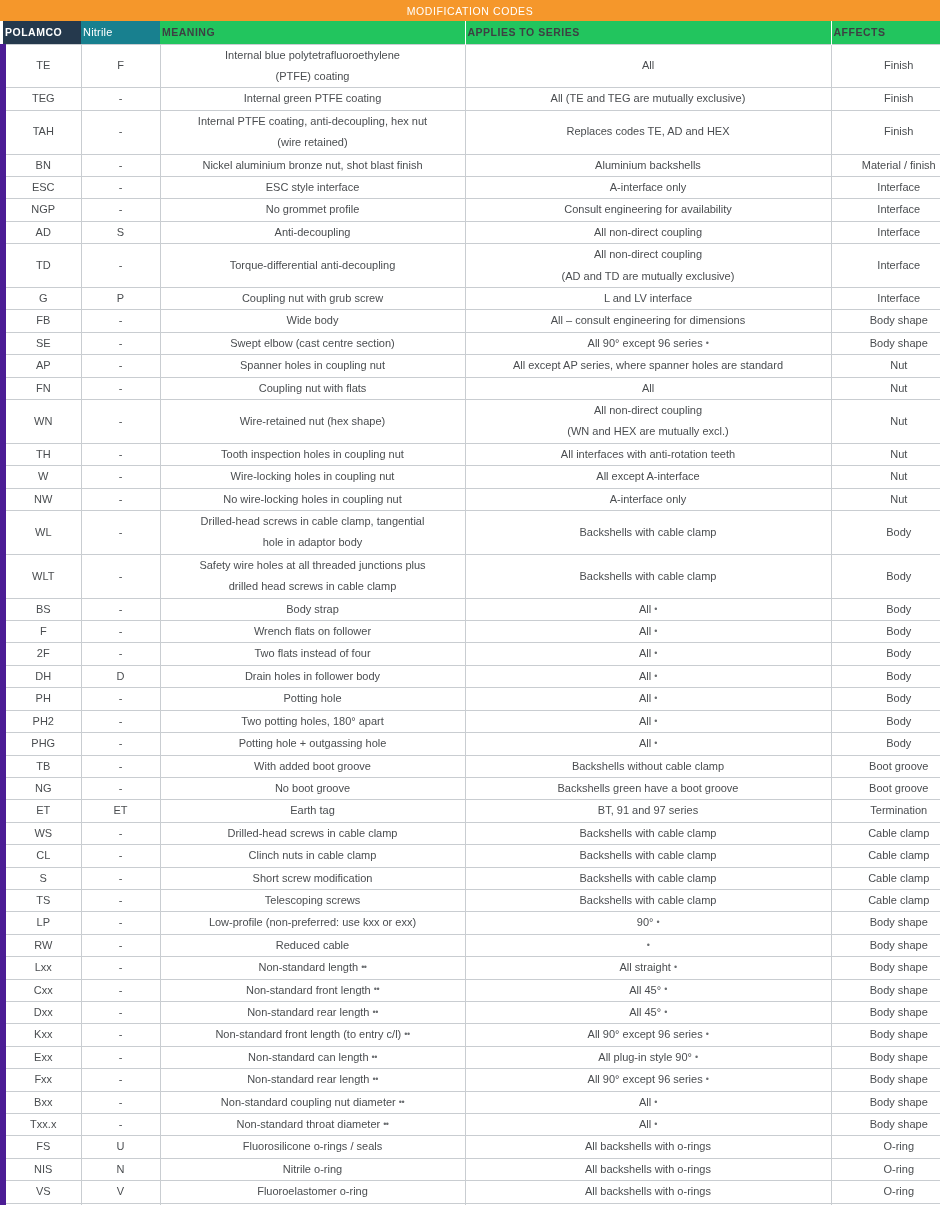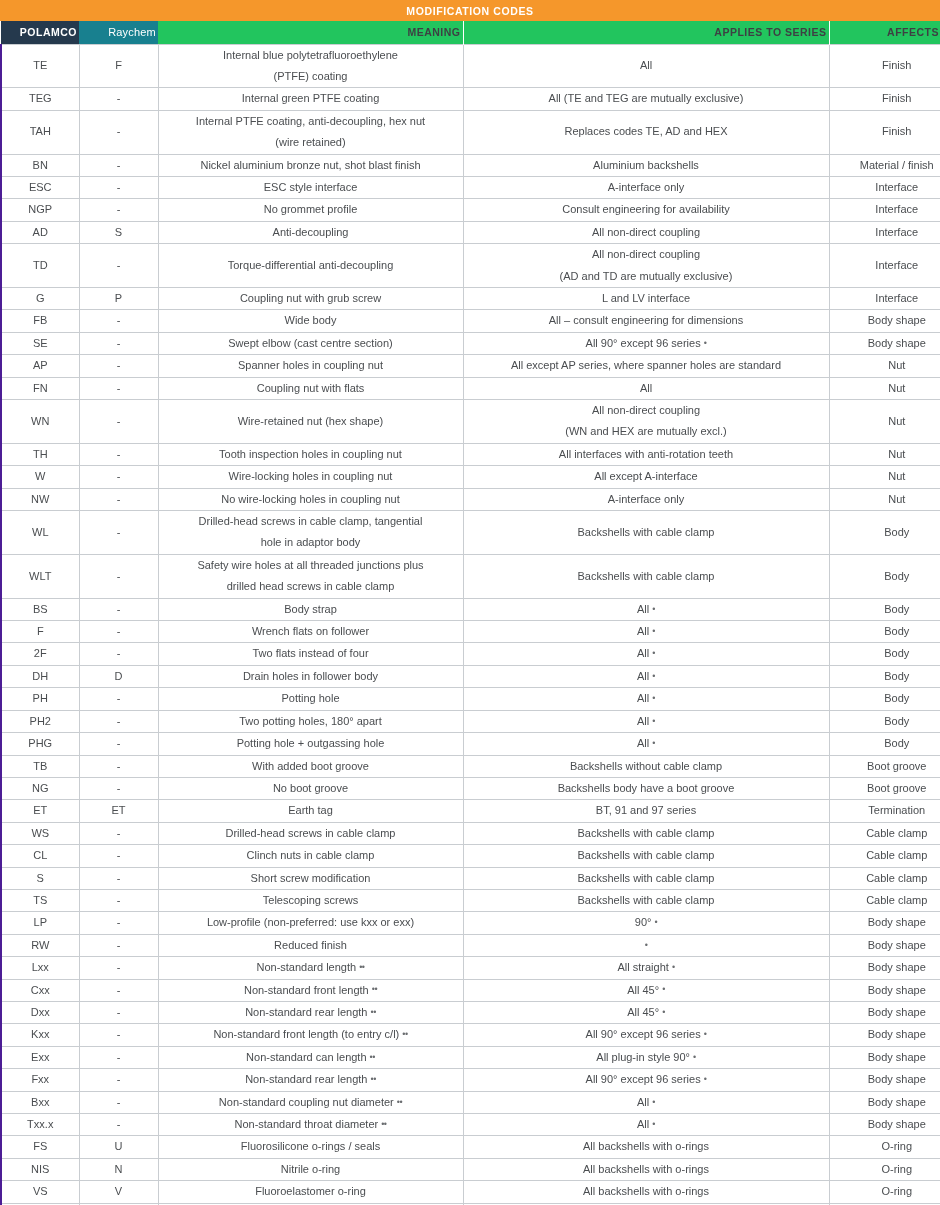--- a/index.html
+++ b/index.html
@@ -23,21 +23,21 @@
     overflow: hidden;
     box-sizing: border-box;
   }
 
   
   .title-bar {
     height: 21px;
     background: #f5972b;
     color: #ffffff;
     font-size: 10.5px;
-    font-weight: bold;
+    font-weight: normal;
     letter-spacing: 0.6px;
     display: flex;
     align-items: center;
     justify-content: center;
     box-sizing: border-box;
   }
 
   
   table.codes {
     width: 940px;
@@ -50,21 +50,21 @@
   table.codes col.c-raychem { width: 79px; }
   table.codes col.c-meaning { width: 305px; }
   table.codes col.c-series  { width: 366px; }
   table.codes col.c-affects { width: 112px; }
 
   thead th {
     height: 23px;
     font-size: 10.5px;
     font-weight: bold;
     letter-spacing: 0.5px;
-    text-align: right;
+    text-align: left;
     vertical-align: middle;
     padding: 0 2px;
     box-sizing: border-box;
   }
   th.h-polamco {
     background: #25394d;
     color: #ffffff;
   }
   th.h-raychem {
     background: #18808f;
@@ -89,21 +89,21 @@
     padding: 4px 5px;
     line-height: 1.22;
     color: #4a4d50;
     font-size: 11px;
     box-sizing: border-box;
   }
   tbody td.code    { color: #4a4d50; }
   tbody td.affects { border-right: none; padding-left: 28px; }
   tbody tr:first-child td { border-top: 1px solid #c9cdd1; }
   tbody tr:last-child  td { border-bottom: 1px solid #c9cdd1; }
-  tbody td:first-child { border-left: 2px solid #4c1d95; }
+  tbody td:first-child { border-left: 6px solid #4c1d95; }
 
   .line2 { display: block; margin-top: 8px; }
 
   
   .mk {
     display: inline-block;
     vertical-align: 0.12em;
     font-size: 9px;
     letter-spacing: -0.5px;
     color: #6a6d70;
@@ -122,21 +122,21 @@
     <colgroup>
       <col class="c-polamco">
         <col class="c-raychem">
         <col class="c-meaning">
         <col class="c-series">
         <col class="c-affects">
     </colgroup>
     <thead>
       <tr>
         <th class="h-polamco">POLAMCO</th>
-        <th class="h-raychem">Raychem</th>
+        <th class="h-raychem">Nitrile</th>
         <th class="h-plain">MEANING</th>
         <th class="h-plain">APPLIES TO SERIES</th>
         <th class="h-plain h-affects">AFFECTS</th>
       </tr>
     </thead>
     <tbody id="tbody">
         <tr>
           <td class="code">TE</td>
           <td class="code">F</td>
           <td>Internal blue polytetrafluoroethylene<span class="line2">(PTFE) coating</span></td>
@@ -322,21 +322,21 @@
           <td class="code">TB</td>
           <td class="code">-</td>
           <td>With added boot groove</td>
           <td>Backshells without cable clamp</td>
           <td class="affects">Boot groove</td>
         </tr>
         <tr>
           <td class="code">NG</td>
           <td class="code">-</td>
           <td>No boot groove</td>
-          <td>Backshells body have a boot groove</td>
+          <td>Backshells green have a boot groove</td>
           <td class="affects">Boot groove</td>
         </tr>
         <tr>
           <td class="code">ET</td>
           <td class="code">ET</td>
           <td>Earth tag</td>
           <td>BT, 91 and 97 series</td>
           <td class="affects">Termination</td>
         </tr>
         <tr>
@@ -370,21 +370,21 @@
         <tr>
           <td class="code">LP</td>
           <td class="code">-</td>
           <td>Low-profile (non-preferred: use kxx or exx)</td>
           <td>90° <span class="mk">•</span></td>
           <td class="affects">Body shape</td>
         </tr>
         <tr>
           <td class="code">RW</td>
           <td class="code">-</td>
-          <td>Reduced finish</td>
+          <td>Reduced cable</td>
           <td><span class="mk">•</span></td>
           <td class="affects">Body shape</td>
         </tr>
         <tr>
           <td class="code">Lxx</td>
           <td class="code">-</td>
           <td>Non-standard length <span class="mk">••</span></td>
           <td>All straight <span class="mk">•</span></td>
           <td class="affects">Body shape</td>
         </tr>

